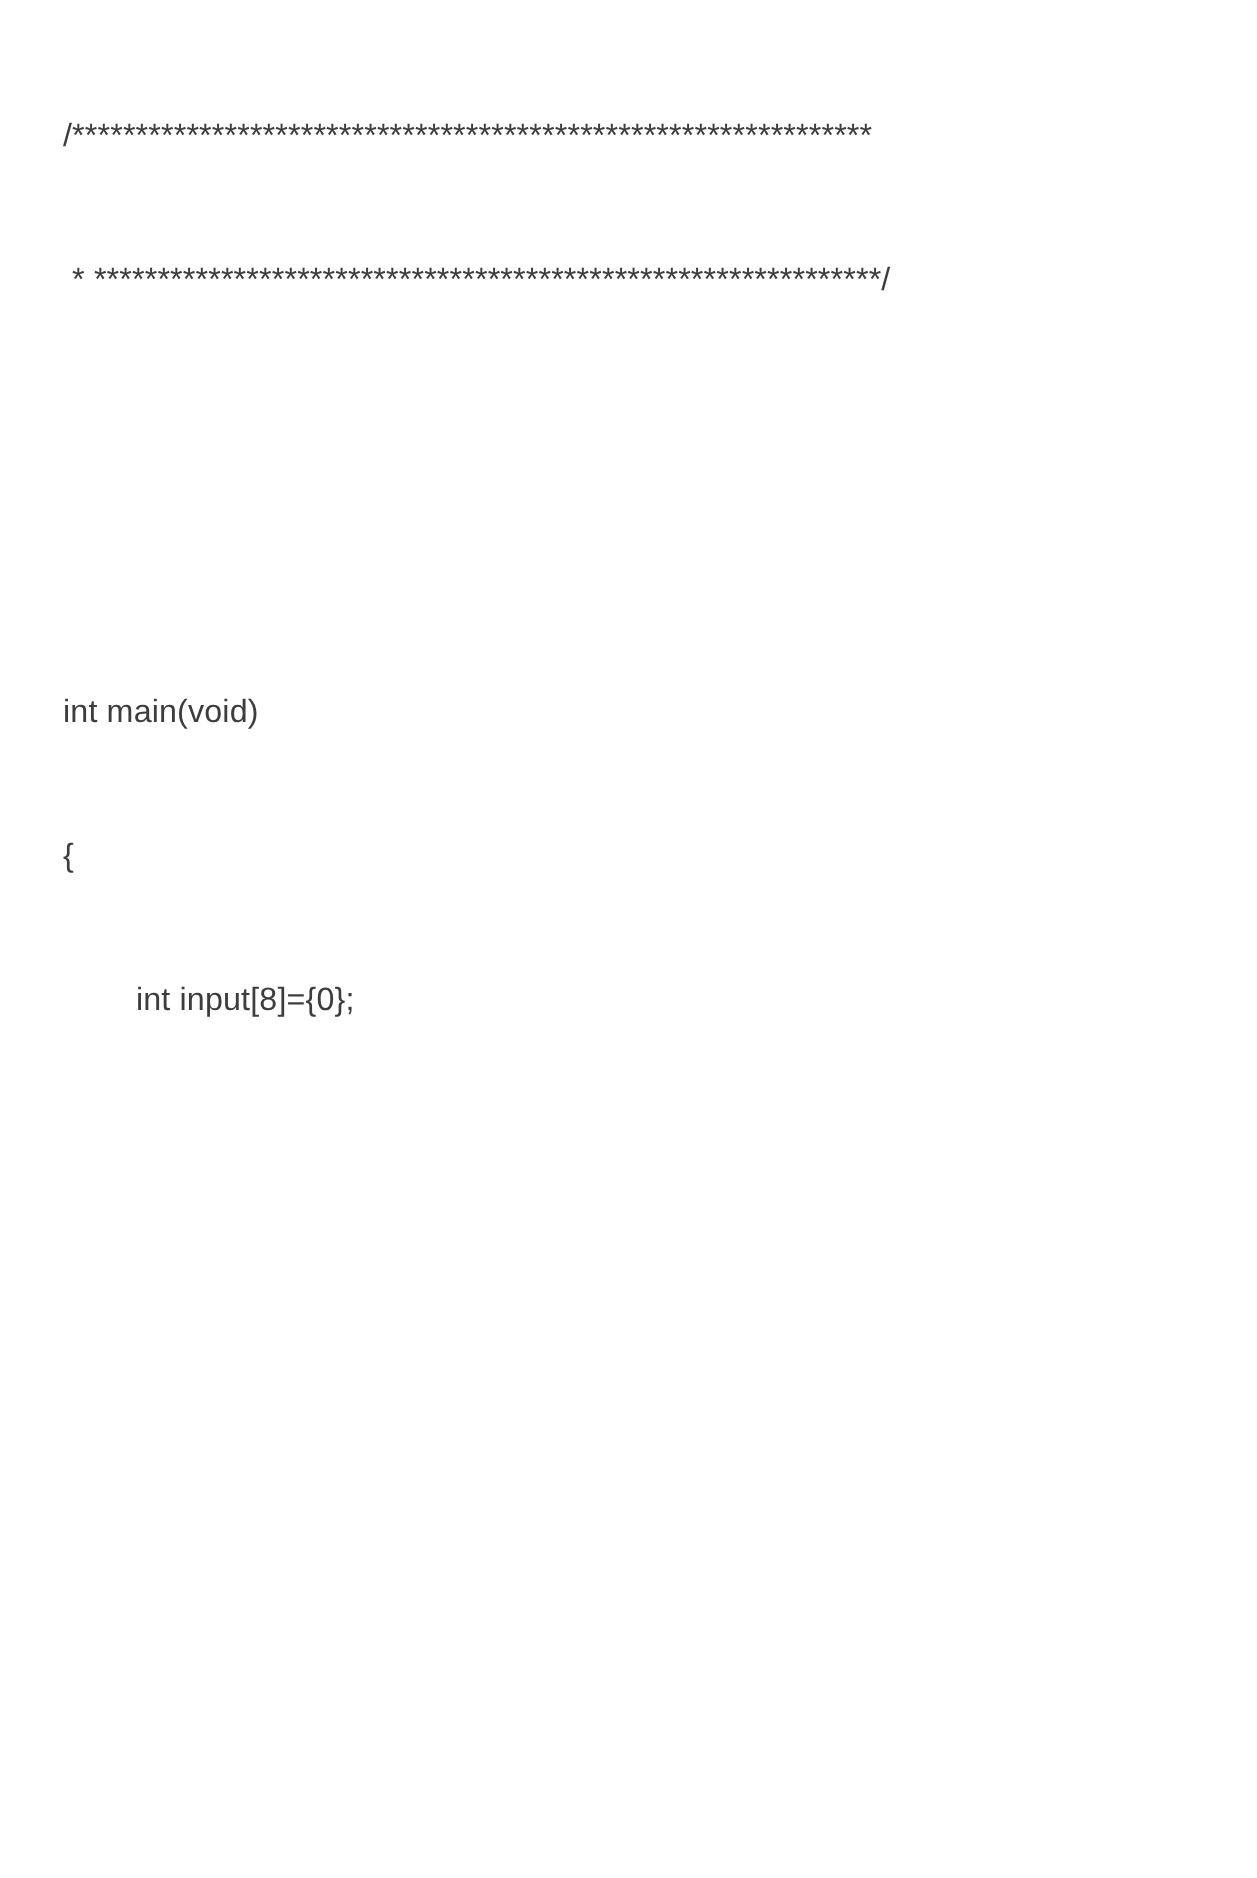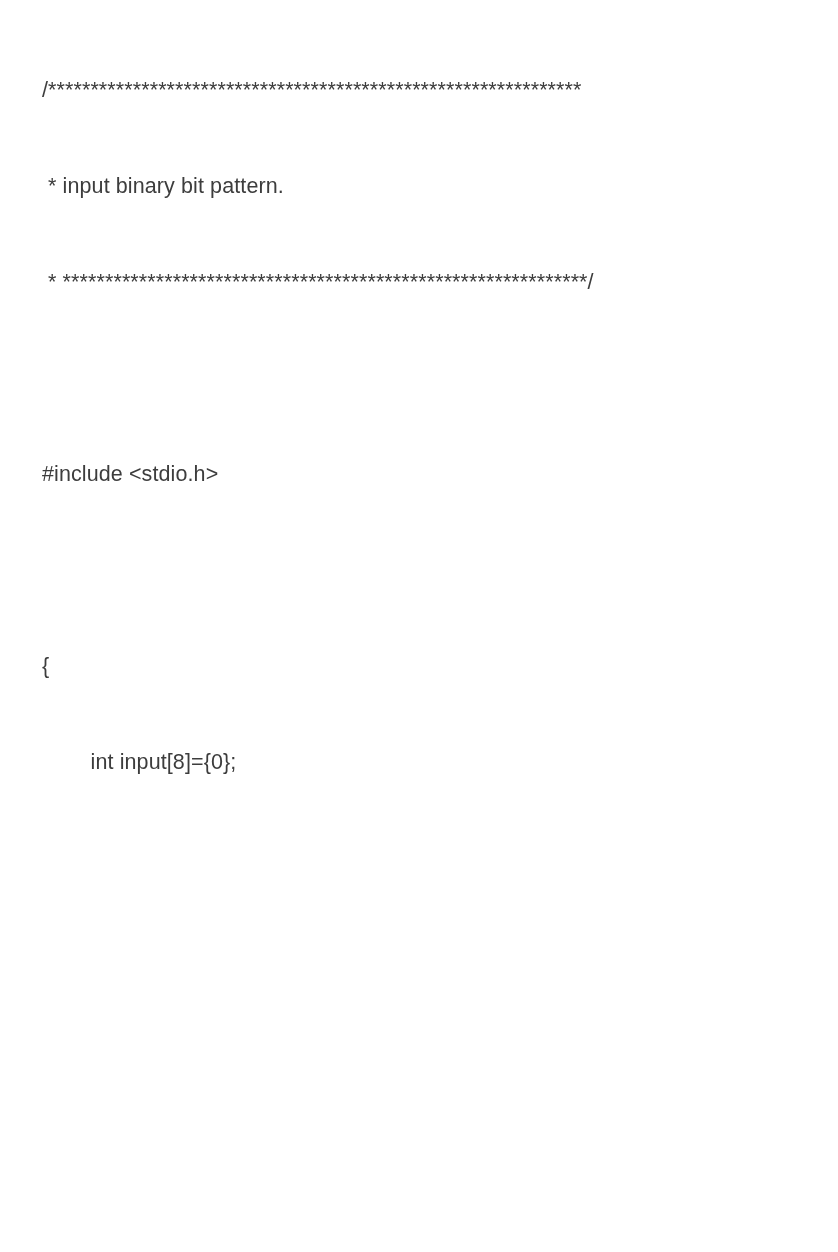--- a/index.html
+++ b/index.html
@@ -37,25 +37,24 @@
   .code-line.blank {
     height: 32px;
   }
 </style>
 </head>
 <body>
 
 <div class="page">
   <div class="code-block">
     <div class="code-line">/***************************************************************</div>
-    <div class="code-line"> * input binary bit pattern.</div>
     <div class="code-line"> * **************************************************************/</div>
     <div class="code-line blank"></div>
-    <div class="code-line">#include &lt;stdio.h&gt;</div>
     <div class="code-line blank"></div>
+    <div class="code-line">int main(void)</div>
     <div class="code-line">{</div>
     <div class="code-line">        int input[8]={0};</div>
     <div class="code-line blank"></div>
     
     
     
     
     
     
     

